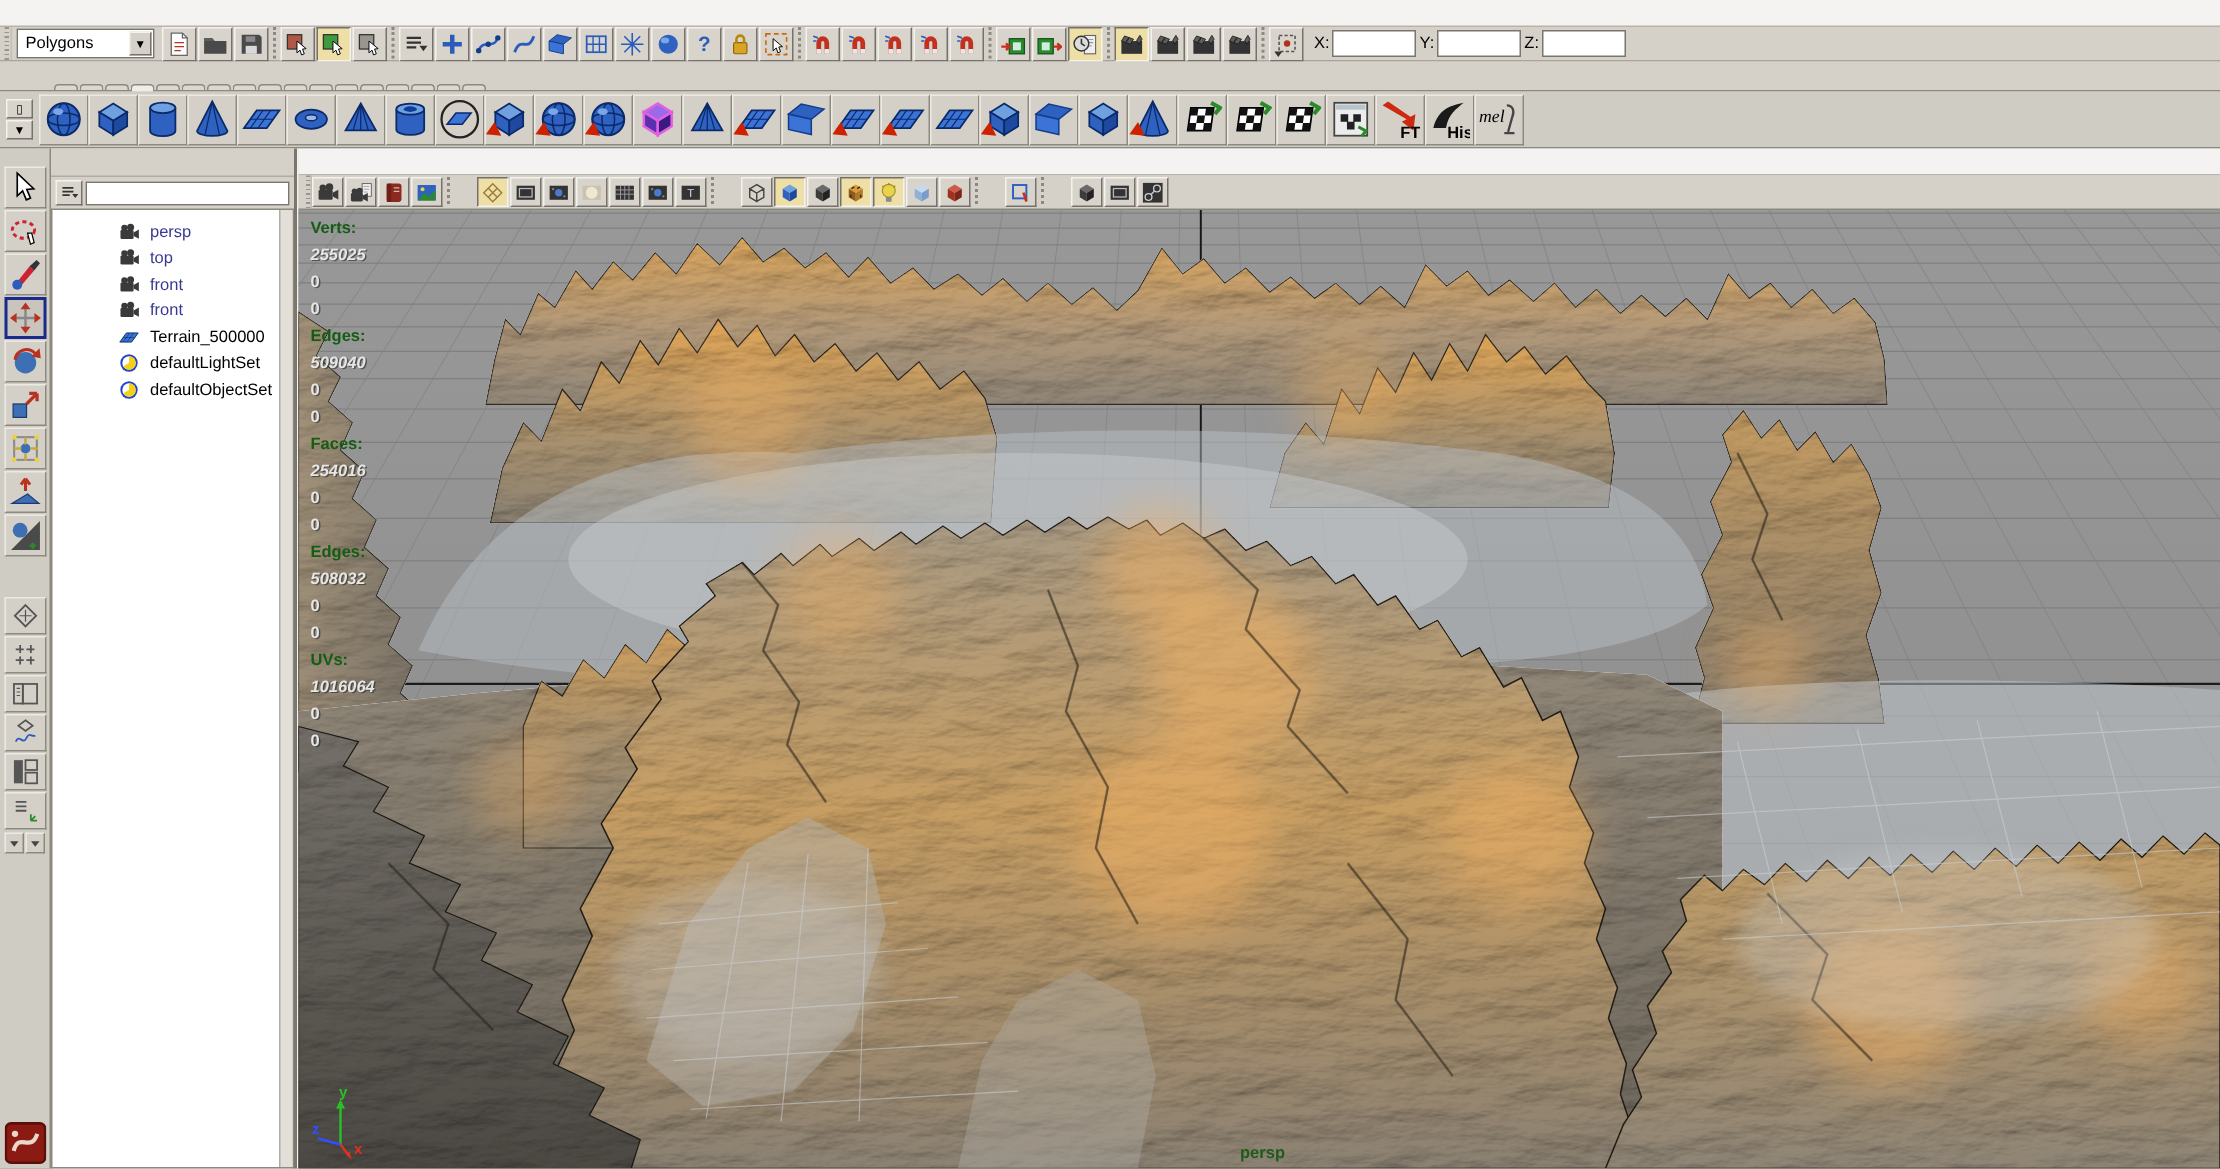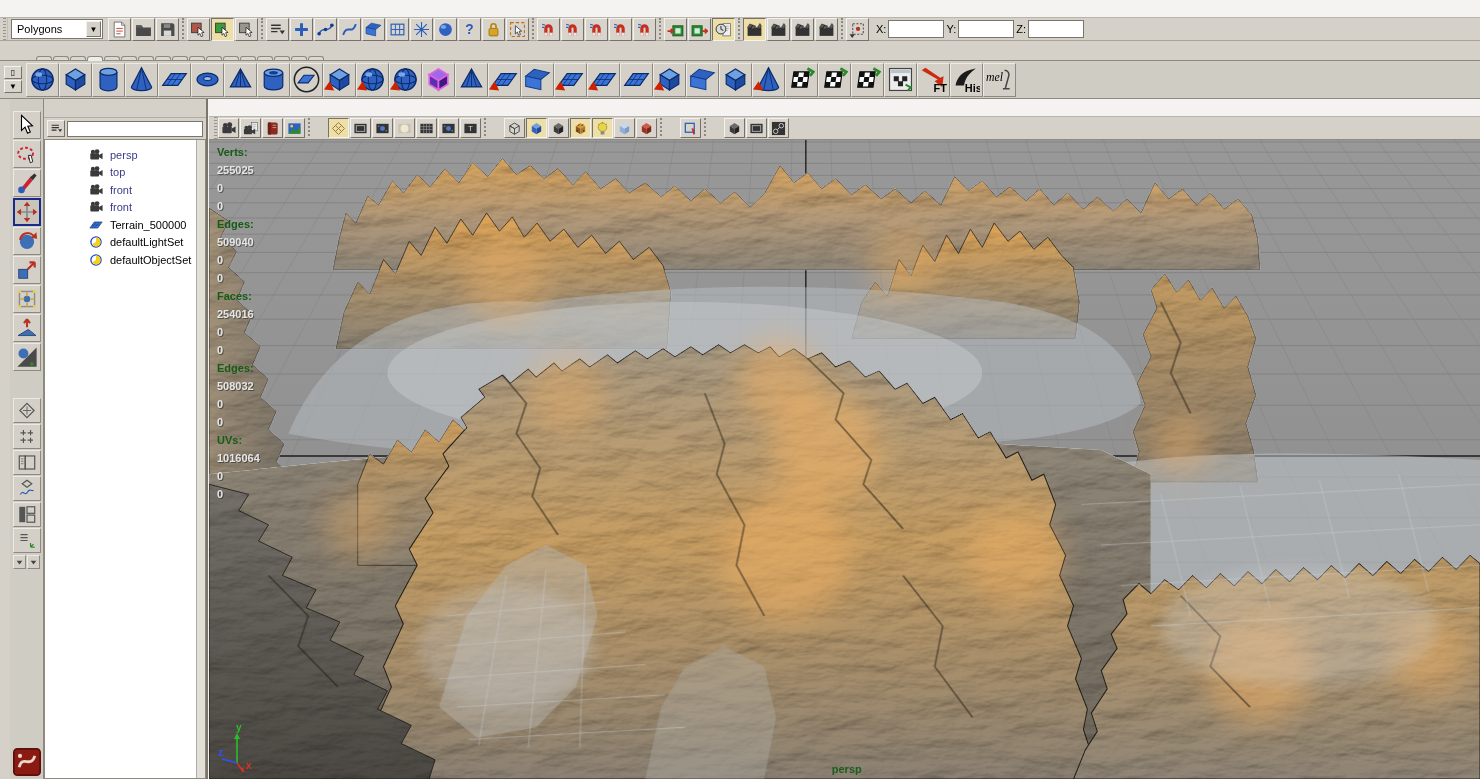--- a/index.html
+++ b/index.html
@@ -29,21 +29,21 @@
   .stab.active { background:#efede9; position:relative; top:1px; padding-bottom:2px; }
 
   .shelf { height:38px; background:#cfccc4; display:flex; align-items:center; border-bottom:1px solid #8d897f; }
   .shelfctrl { width:26px; display:flex; flex-direction:column; gap:1px; align-items:center; }
   .shelfctrl .mini { width:18px; height:13px; background:#d8d4cc; border:1px solid; border-color:#f4f2ee #76716a #76716a #f4f2ee; font-size:8px; display:flex; align-items:center; justify-content:center; }
   .shelficons { display:flex; }
   .shbtn { width:33px; height:34px; background:#d4d0c8; border:1px solid; border-color:#eceae4 #8d897f #8d897f #eceae4; display:inline-flex; align-items:center; justify-content:center; position:relative; }
   .shbtn svg { width:27px; height:27px; }
   .shbtn.mod::after { content:""; position:absolute; left:2px; bottom:3px; width:0; height:0; border-left:9px solid #cc2200; border-top:5px solid transparent; border-bottom:5px solid transparent; transform:rotate(35deg); }
 
-  .main { flex:1; display:flex; min-height:0;margin-left:10px; }
+  .main { flex:1; display:flex; min-height:0; }
 
   
   .toolbox { width:34px; background:#cfccc4; border-right:1px solid #8d897f; display:flex; flex-direction:column; align-items:center; padding-top:12px; position:relative; }
   .tbtn { width:28px; height:28px; margin-bottom:1px; background:#d4d0c8; border:1px solid; border-color:#eceae4 #8d897f #8d897f #eceae4; display:flex; align-items:center; justify-content:center; }
   .tbtn svg { width:22px; height:22px; }
   .tbtn.active { border:2px solid #1a2a8a; background:#c9c5bd; }
   .layouts { margin-top:26px; display:flex; flex-direction:column; align-items:center; }
   .lbtn { width:28px; height:25px; margin-bottom:1px; background:#d4d0c8; border:1px solid; border-color:#eceae4 #8d897f #8d897f #eceae4; display:flex; align-items:center; justify-content:center; }
   .lbtn svg { width:20px; height:19px; }
   .quick { display:flex; gap:1px; margin-top:1px; }
@@ -74,21 +74,21 @@
   .vp-bar { height:23px; background:#d5d1c9; border-bottom:1px solid #8d897f; display:flex; align-items:center; padding-left:2px; }
   .vp-bar .ibtn { width:21px; height:20px; }
   .vp-bar .ibtn svg { width:15px; height:15px; }
   .canvas { flex:1; position:relative; min-height:0; background:#909090; }
   .canvas > svg.scene { position:absolute; inset:0; width:100%; height:100%; display:block; }
 
   .hud { position:absolute; left:8px; top:3px; line-height:18px; font-weight:bold; font-size:11px; }
   .hudrow { display:flex;flex-direction:column; }
   .hudrow span { display:inline-block; }
   .hudlabel { width:52px; color:#155c15; }
-  .hudv1 { width:68px; color:#e6e6e6; text-shadow:1px 1px 0 rgba(40,40,40,.6); }
+  .hudv1 { width:68px; color:#e6e6e6; text-shadow:1px 1px 0 rgba(40,40,40,.6);font-style:italic; }
   .hudv2 { width:44px; color:#e6e6e6; text-shadow:1px 1px 0 rgba(40,40,40,.6); }
   .hudv3 { color:#e6e6e6; text-shadow:1px 1px 0 rgba(40,40,40,.6); }
 
   .cam-label { position:absolute; left:49%; bottom:4px; color:#1c5c1c; font-weight:bold; }
   .axis { position:absolute; left:8px; bottom:4px; width:46px; height:52px; }
 </style>
 </head>
 <body>
 
 <svg width="0" height="0" style="position:absolute" aria-hidden="true">

